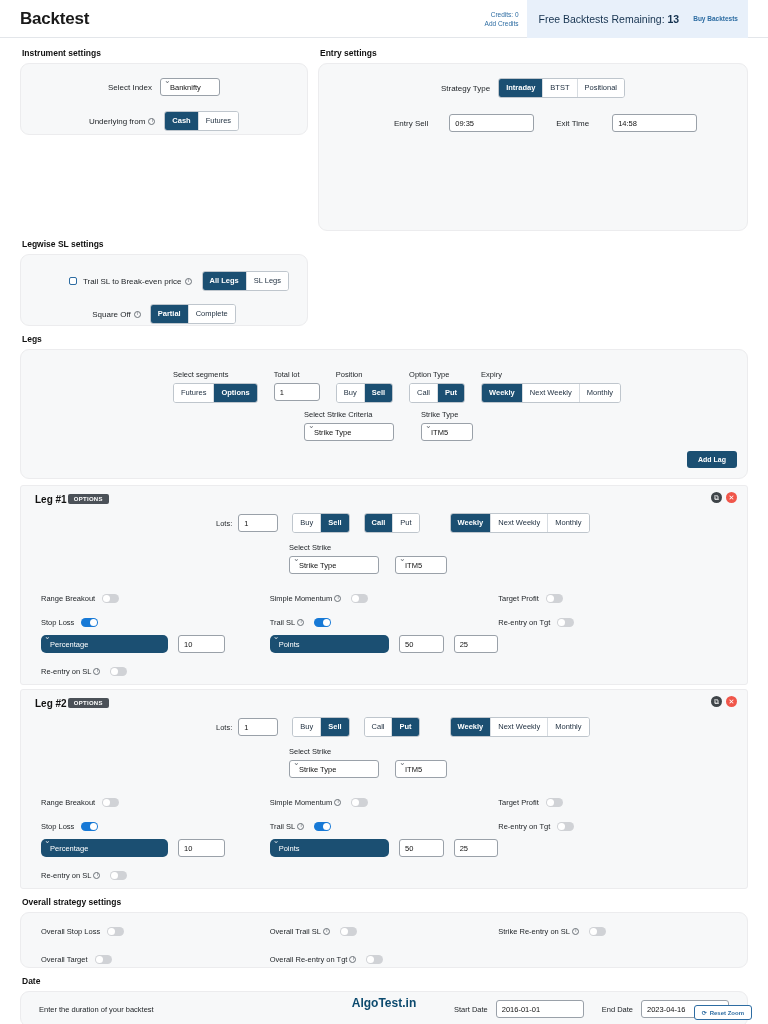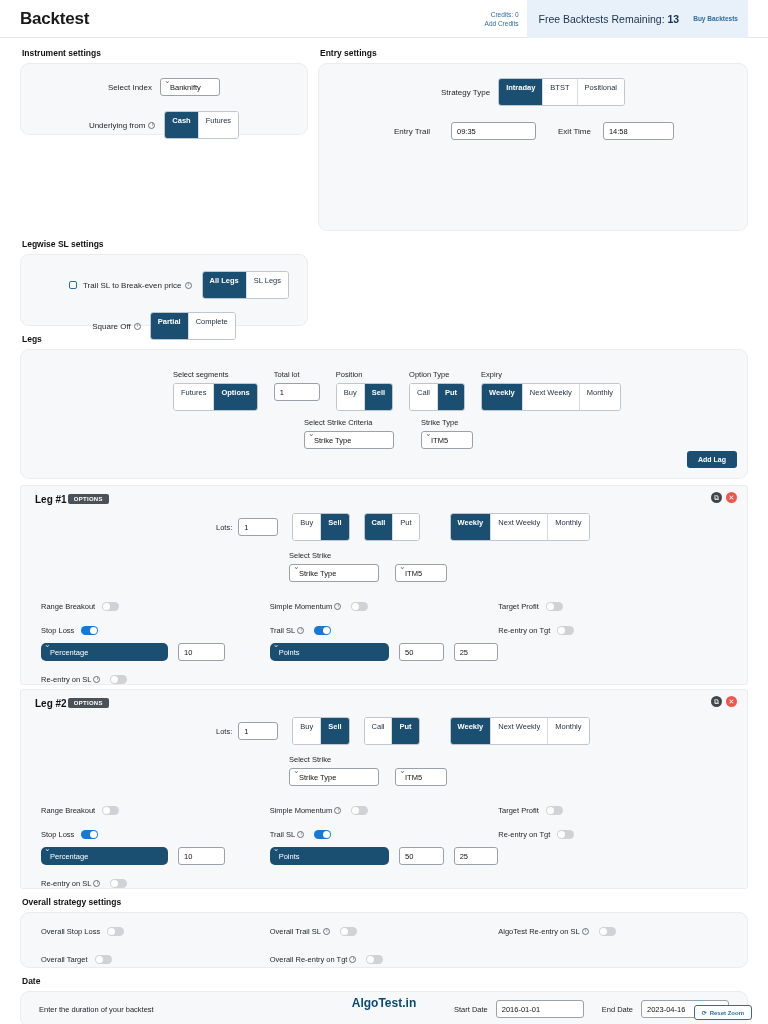--- a/index.html
+++ b/index.html
@@ -42,21 +42,21 @@
     display:flex; align-items:center; padding:0 5px; position:relative;
   }
   .txtbox.sel::before {
     content:"⌄"; position:absolute; left:3px; top:-3px; font-size:8px; color:#6d737a;
   }
   .txtbox.sel { padding-left:9px; }
 
   
   .seg { display:inline-flex; border:1px solid #bfc6cd; border-radius:3px; overflow:hidden; background:#fff; }
   .seg > span {
-    font-size:7.5px; padding:0 7px; height:26px; line-height:18px;
+    font-size:7.5px; padding:0 7px; height:18px; line-height:18px;
     color:#1d2d3e; background:#fff; border-right:1px solid #d7dce1; white-space:nowrap;
   }
   .seg > span:last-child { border-right:none; }
   .seg > span.on { background:#1b4f72; color:#fff; font-weight:bold; }
 
   
   .infoi {
     display:inline-block; width:7px; height:7px; border:1px solid #6d737a; border-radius:50%;
     position:relative; margin:0 3px; vertical-align:middle;
   }
@@ -151,24 +151,24 @@
     <div class="panel" style="height:168px;">
       <div class="field-row" style="padding:14px 0 0 0; justify-content:center;">
         <span class="field-label">Strategy Type</span>
         <div class="seg" style="margin-left:8px;">
           <span class="on">Intraday</span>
           <span>BTST</span>
           <span>Positional</span>
         </div>
       </div>
       <div class="field-row" style="padding:16px 0 0 75px;">
-        <span class="field-label">Entry Trail</span>
+        <span class="field-label">Entry Sell</span>
         <div class="txtbox" style="width:85px; margin-left:21px;">09:35</div>
         <span class="field-label" style="margin-left:22px;">Exit Time</span>
-        <div class="txtbox" style="width:71px; margin-left:12px;">14:58</div>
+        <div class="txtbox" style="width:85px; margin-left:23px;">14:58</div>
       </div>
     </div>
   </div>
 </div>
 
 <div style="padding:8px 20px 0 20px;">
   <div class="sec-title">Legwise SL settings</div>
   <div class="panel" style="width:288px; height:72px;">
     <div class="field-row" style="padding:16px 0 0 48px;">
       <span class="cbox"></span>
@@ -462,21 +462,21 @@
       </div>
       <div class="tg-col">
         <div class="tg-row">
           <span class="tg-lab">Overall Trail SL</span>
           <span class="infoi" style="margin-left:-5px;"></span>
           <span class="sw"></span>
         </div>
       </div>
       <div class="tg-col">
         <div class="tg-row">
-          <span class="tg-lab">AlgoTest Re-entry on SL</span>
+          <span class="tg-lab">Strike Re-entry on SL</span>
           <span class="infoi" style="margin-left:-5px;"></span>
           <span class="sw"></span>
         </div>
       </div>
     </div>
     <div class="toggle-grid" style="margin-top:8px;">
       <div class="tg-col">
         <div class="tg-row">
           <span class="tg-lab">Overall Target</span>
           <span class="sw"></span>

